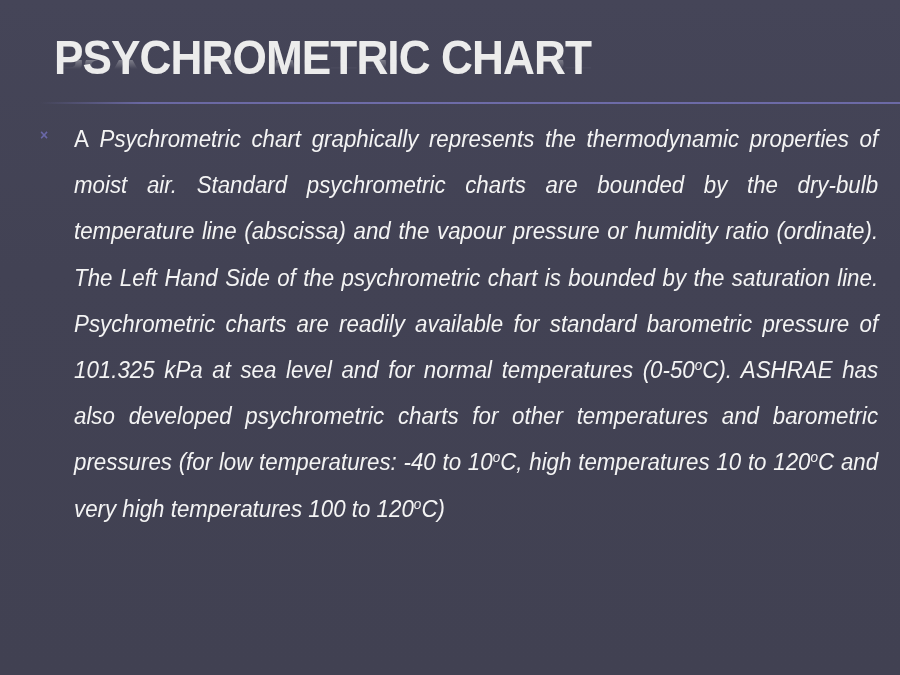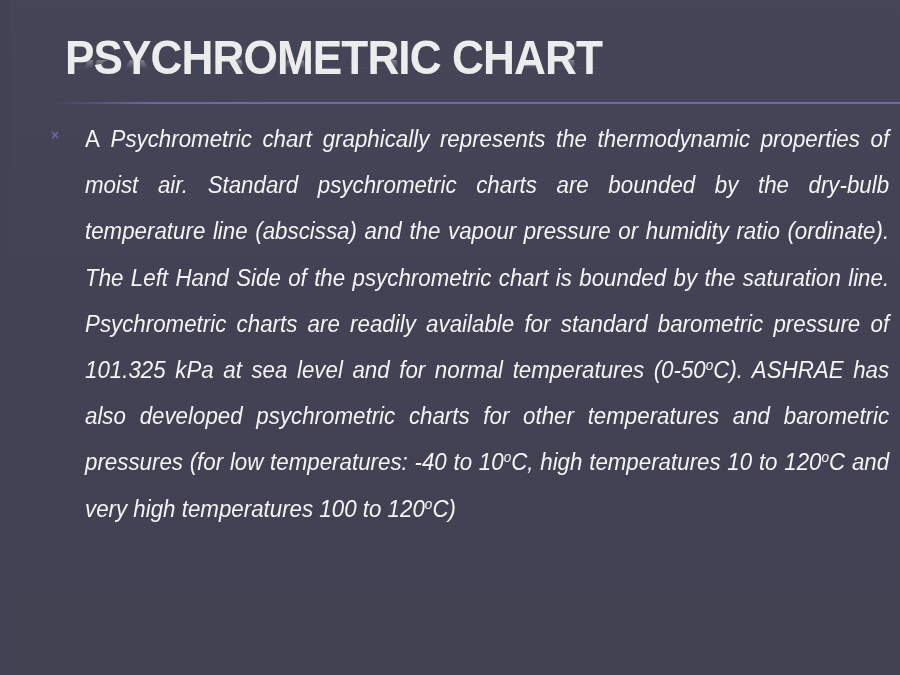--- a/index.html
+++ b/index.html
@@ -11,21 +11,20 @@
       height: 675px;
       background: #424254;
       position: relative;
       overflow: hidden;
       font-family: "Liberation Sans", sans-serif;
     }
     .slide {
       position: absolute;
       inset: 0;
       background: linear-gradient(180deg, #454558 0%, #424254 40%, #414152 100%);
-      margin-left: 11px;
     }
     .title-wrap {
       position: absolute;
       left: 54px;
       top: 34px;
       height: 70px;
     }
     .title {
       font-family: "Liberation Sans", sans-serif;
       font-weight: bold;

